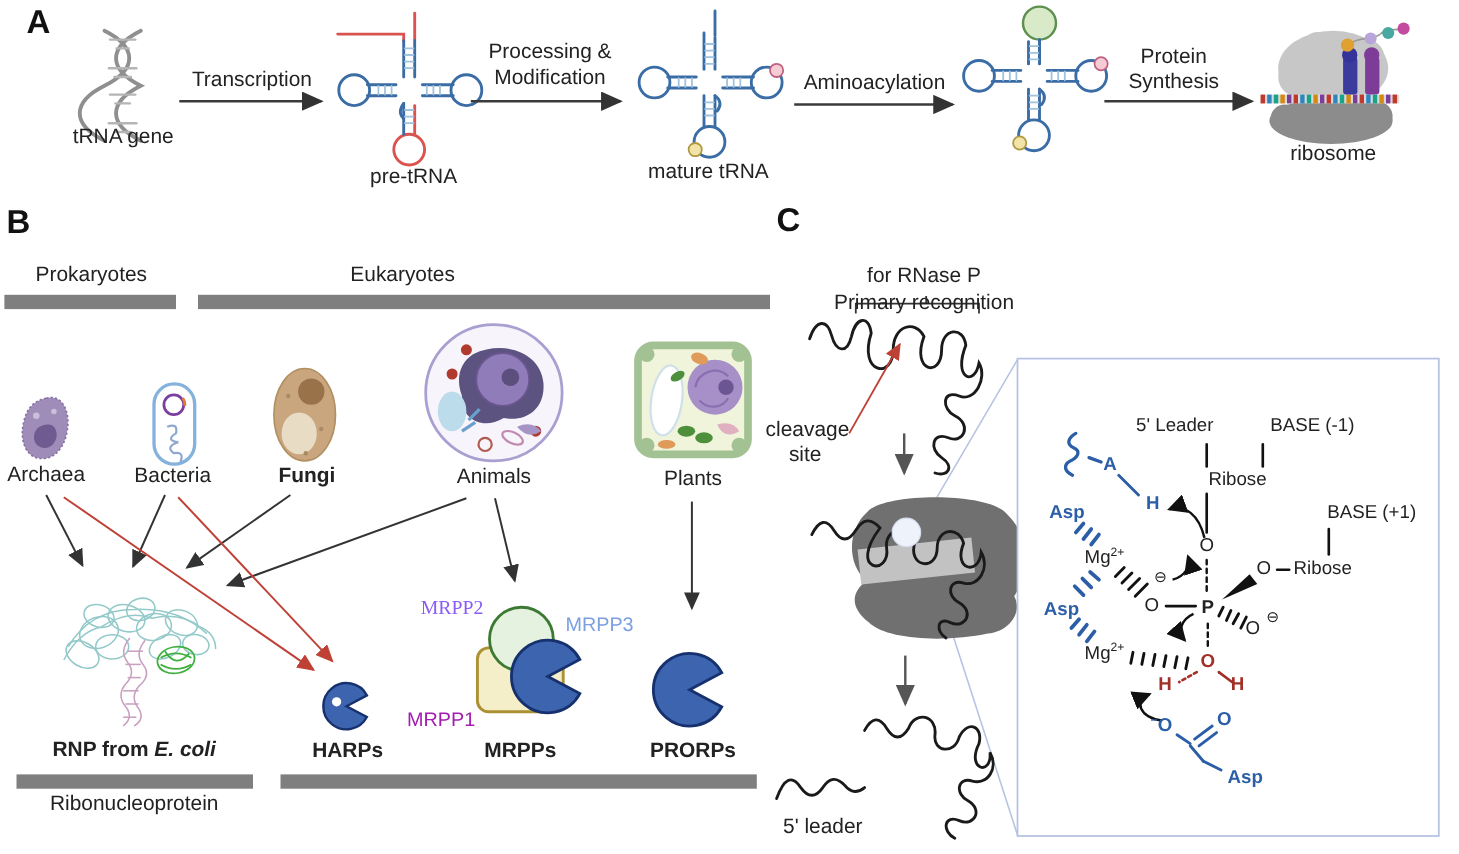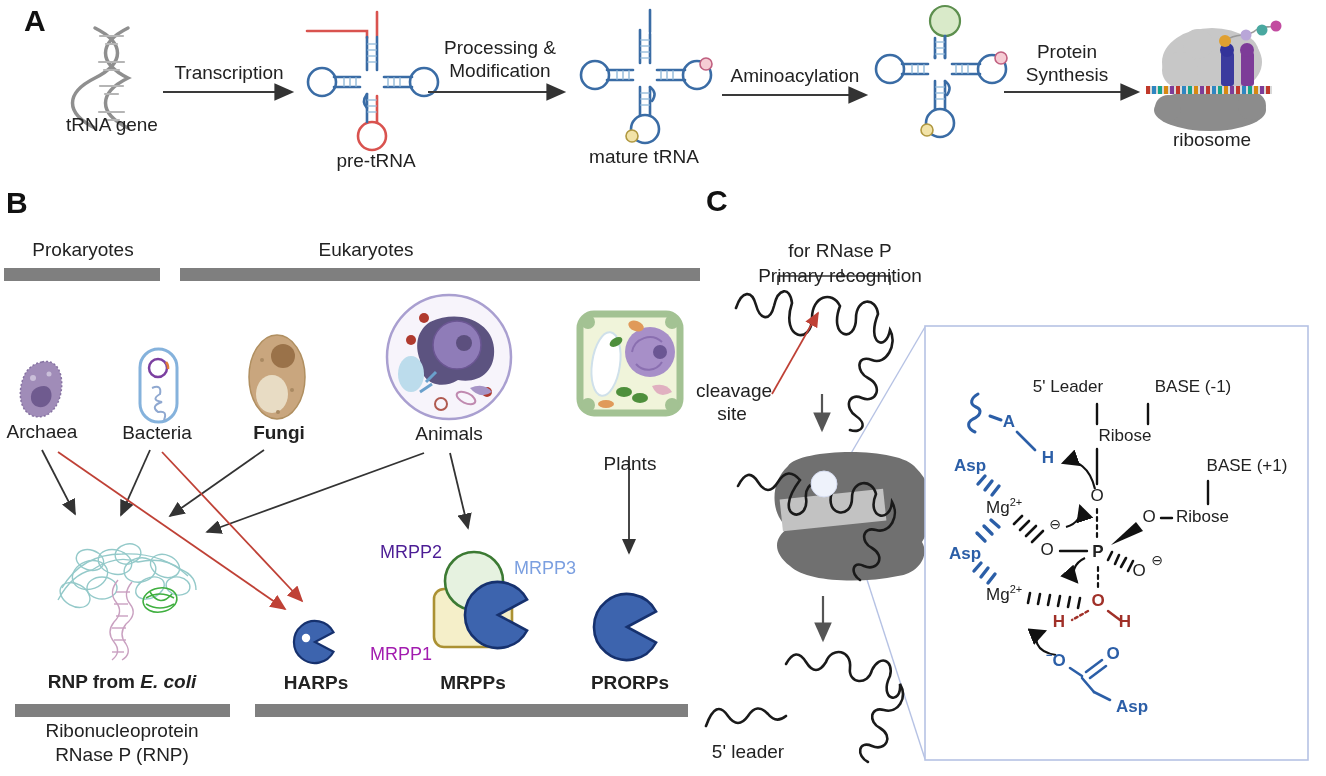--- a/index.html
+++ b/index.html
@@ -7,21 +7,21 @@
           font-family:"Liberation Sans",sans-serif;}
   #art{position:absolute;left:0;top:0;z-index:0;}
   .lbl{position:absolute;z-index:2;color:#222;text-align:center;line-height:1.12;
        white-space:nowrap;font-size:19px;}
   .b{font-weight:bold;}
   .panel-letter{font-size:30px;font-weight:bold;color:#111;}
   .hdr{font-size:19px;font-weight:normal;}
   .mech{font-size:17px;}
   .blue{color:#2b5ea7;}
   .red{color:#a03028;}
-  .green{color:#4c1d95;}
+  .green{color:#8b5cf6;font-family:Liberation Serif, serif;}
   .ltblue{color:#7b9fe0;}
   .tan{color:#a21caf;}
   .it{font-style:italic;}
   sup{font-size:11px;}
 </style>
 </head>
 <body>
 
 <div id="canvas">
 
@@ -444,30 +444,29 @@
 <div class="lbl" style="left:1007px;top:64px;width:120px;">Synthesis</div>
 <div class="lbl" style="left:1152px;top:129px;width:120px;">ribosome</div>
 
 <div class="lbl panel-letter" style="left:6px;top:186px;">B</div>
 <div class="lbl hdr" style="left:13px;top:239px;width:140px;">Prokaryotes</div>
 <div class="lbl hdr" style="left:296px;top:239px;width:140px;">Eukaryotes</div>
 <div class="lbl" style="left:-3px;top:421px;width:90px;">Archaea</div>
 <div class="lbl" style="left:112px;top:422px;width:90px;">Bacteria</div>
 <div class="lbl" style="left:244px;top:422px;width:70px;font-weight:bold;">Fungi</div>
 <div class="lbl" style="left:404px;top:423px;width:90px;">Animals</div>
-<div class="lbl" style="left:595px;top:425px;width:70px;margin-top:28px;">Plants</div>
+<div class="lbl" style="left:595px;top:425px;width:70px;">Plants</div>
 <div class="lbl green" style="left:374px;top:542px;width:74px;font-size:18px;">MRPP2</div>
 <div class="lbl ltblue" style="left:506px;top:558px;width:78px;font-size:18px;">MRPP3</div>
 <div class="lbl tan" style="left:362px;top:644px;width:78px;font-size:18px;">MRPP1</div>
 <div class="lbl b" style="left:22px;top:671px;width:200px;"><span>RNP from </span><span class="it">E. coli</span></div>
 <div class="lbl b" style="left:266px;top:672px;width:100px;">HARPs</div>
 <div class="lbl b" style="left:423px;top:672px;width:100px;">MRPPs</div>
 <div class="lbl b" style="left:580px;top:672px;width:100px;">PRORPs</div>
 <div class="lbl" style="left:22px;top:720px;width:200px;">Ribonucleoprotein</div>
-<div class="lbl" style="left:22px;top:744px;width:200px;">RNase P (RNP)</div>
 
 <div class="lbl panel-letter" style="left:706px;top:184px;">C</div>
 <div class="lbl" style="left:740px;top:217px;width:200px;margin-top:48px;">Primary recognition</div>
 <div class="lbl" style="left:740px;top:240px;width:200px;">for RNase P</div>
 <div class="lbl" style="left:696px;top:380px;width:72px;">cleavage</div>
 <div class="lbl" style="left:696px;top:403px;width:72px;">site</div>
 <div class="lbl" style="left:702px;top:741px;width:92px;">5' leader</div>
 
 <div class="lbl mech" style="left:1028px;top:377px;width:80px;">5' Leader</div>
 <div class="lbl mech" style="left:1138px;top:377px;width:110px;">BASE (-1)</div>

